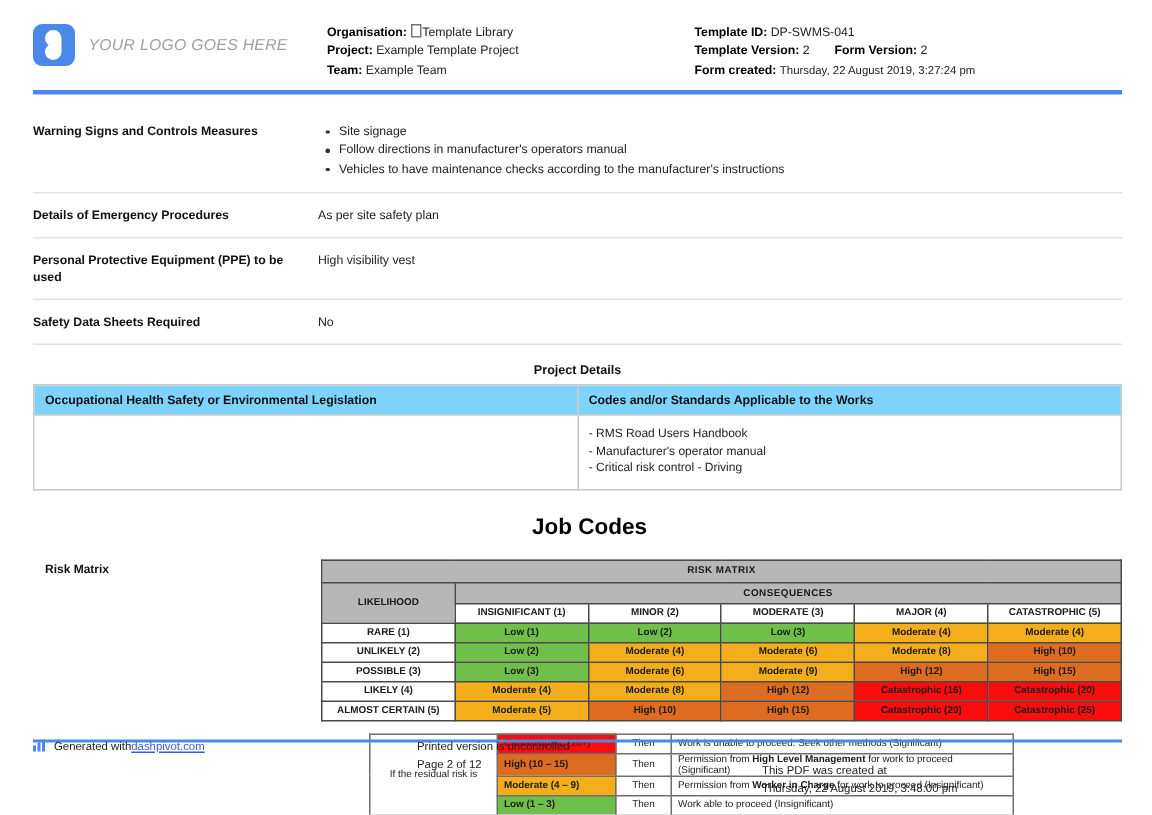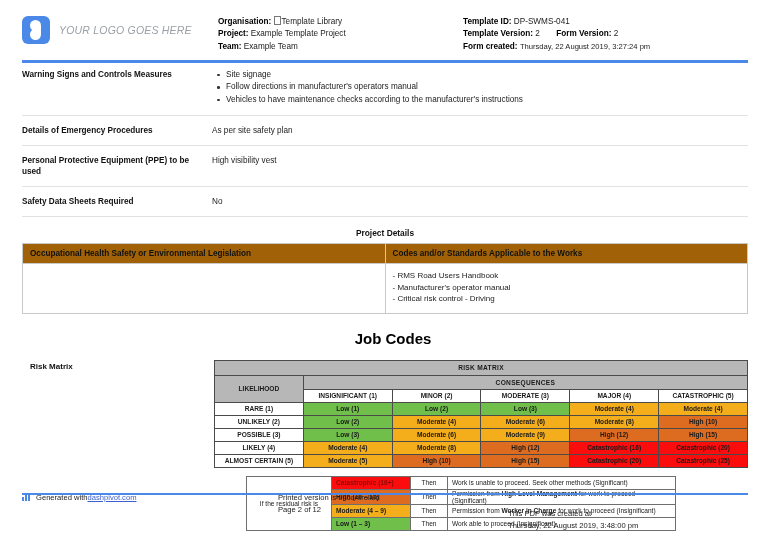--- a/index.html
+++ b/index.html
@@ -102,21 +102,21 @@
     margin: 0 20px 0 22px;
     border-collapse: collapse;
     width: calc(100% - 42px);
   }
   .detail-table td {
     border-bottom: 1px solid #e2e2e2;
     vertical-align: top;
     padding: 9px 0 9px 0;
     font-size: 8.2px;
   }
-  .detail-table tr:first-child td { padding-top: 6px; }
+  .detail-table tr:first-child td { padding-top: 19px; }
   .detail-label {
     width: 180px;
     font-weight: bold;
     color: #111;
     line-height: 11px;
     padding-right: 10px !important;
   }
   .detail-value {
     color: #222;
     line-height: 11px;
@@ -150,21 +150,21 @@
     color: #111;
     text-align: center;
   }
   .pd-table {
     margin: 0 20px 0 22px;
     width: calc(100% - 42px);
     border-collapse: collapse;
     table-layout: fixed;
   }
   .pd-table th {
-    background: #a16207;
+    background: #7dd3fc;
     border: 1px solid #c9c9c9;
     text-align: left;
     font-size: 8.2px;
     font-weight: bold;
     padding: 5px 7px;
     color: #111;
   }
   .pd-table td {
     border: 1px solid #c9c9c9;
     vertical-align: top;

